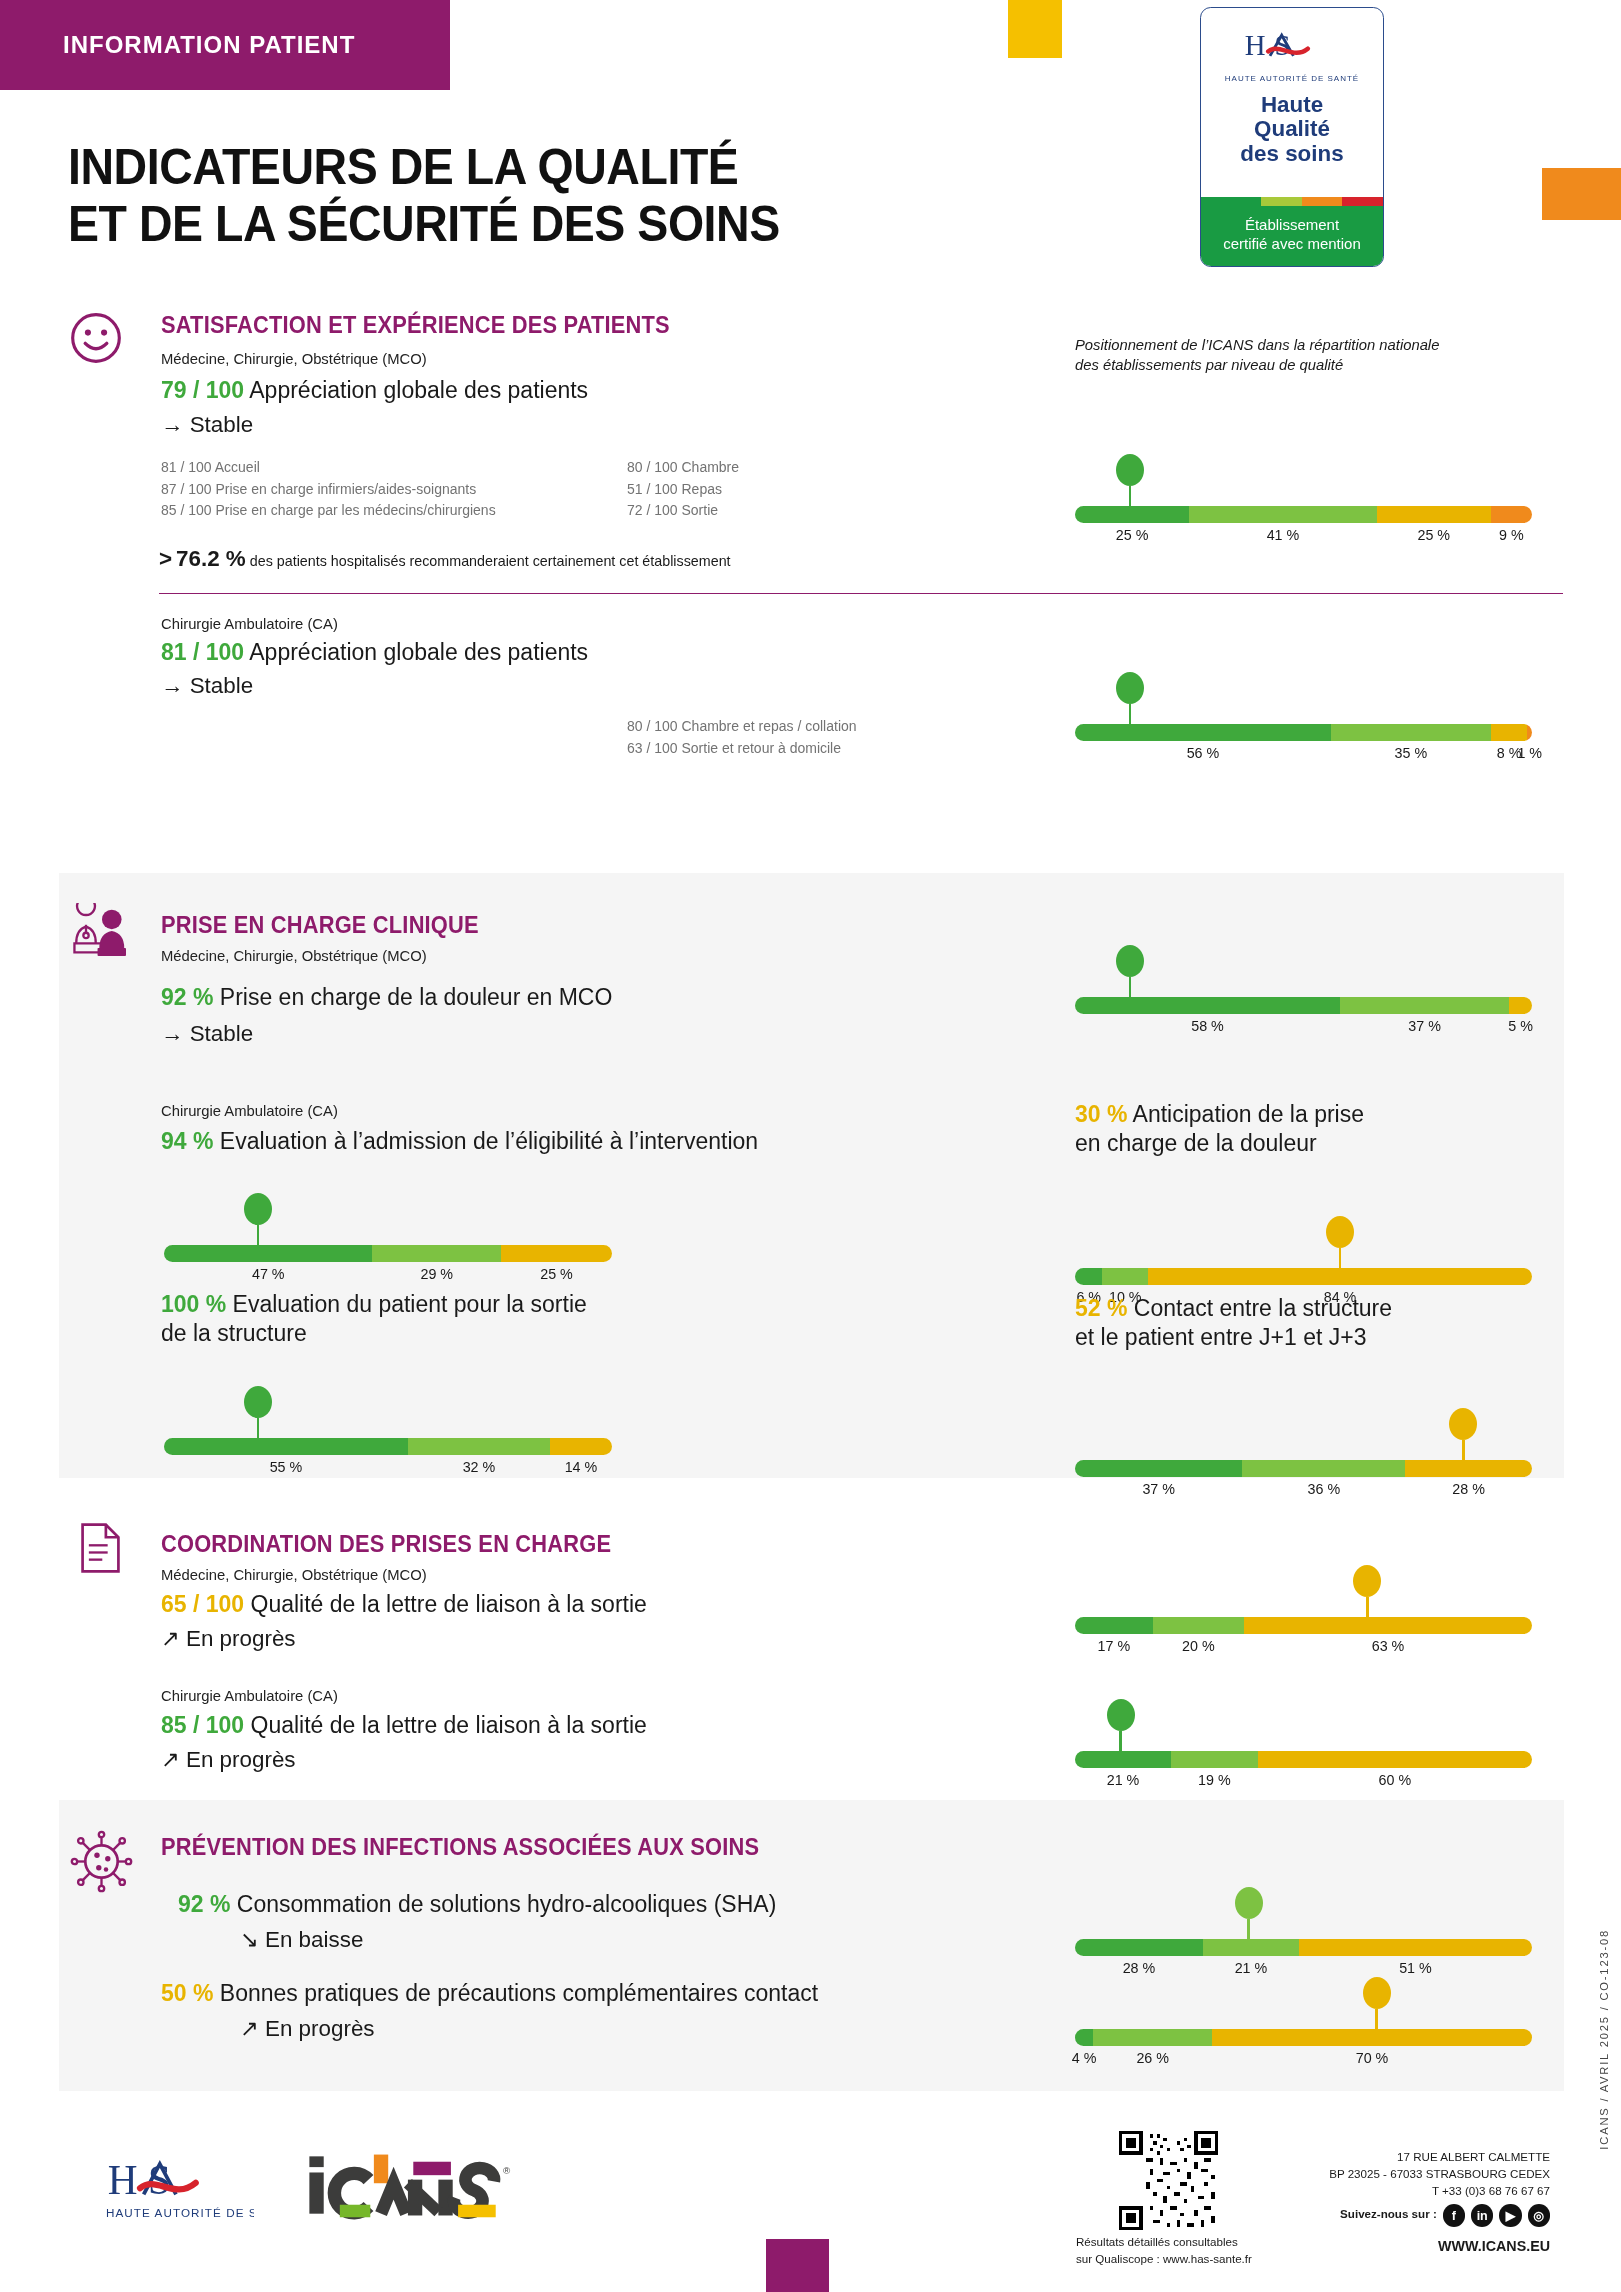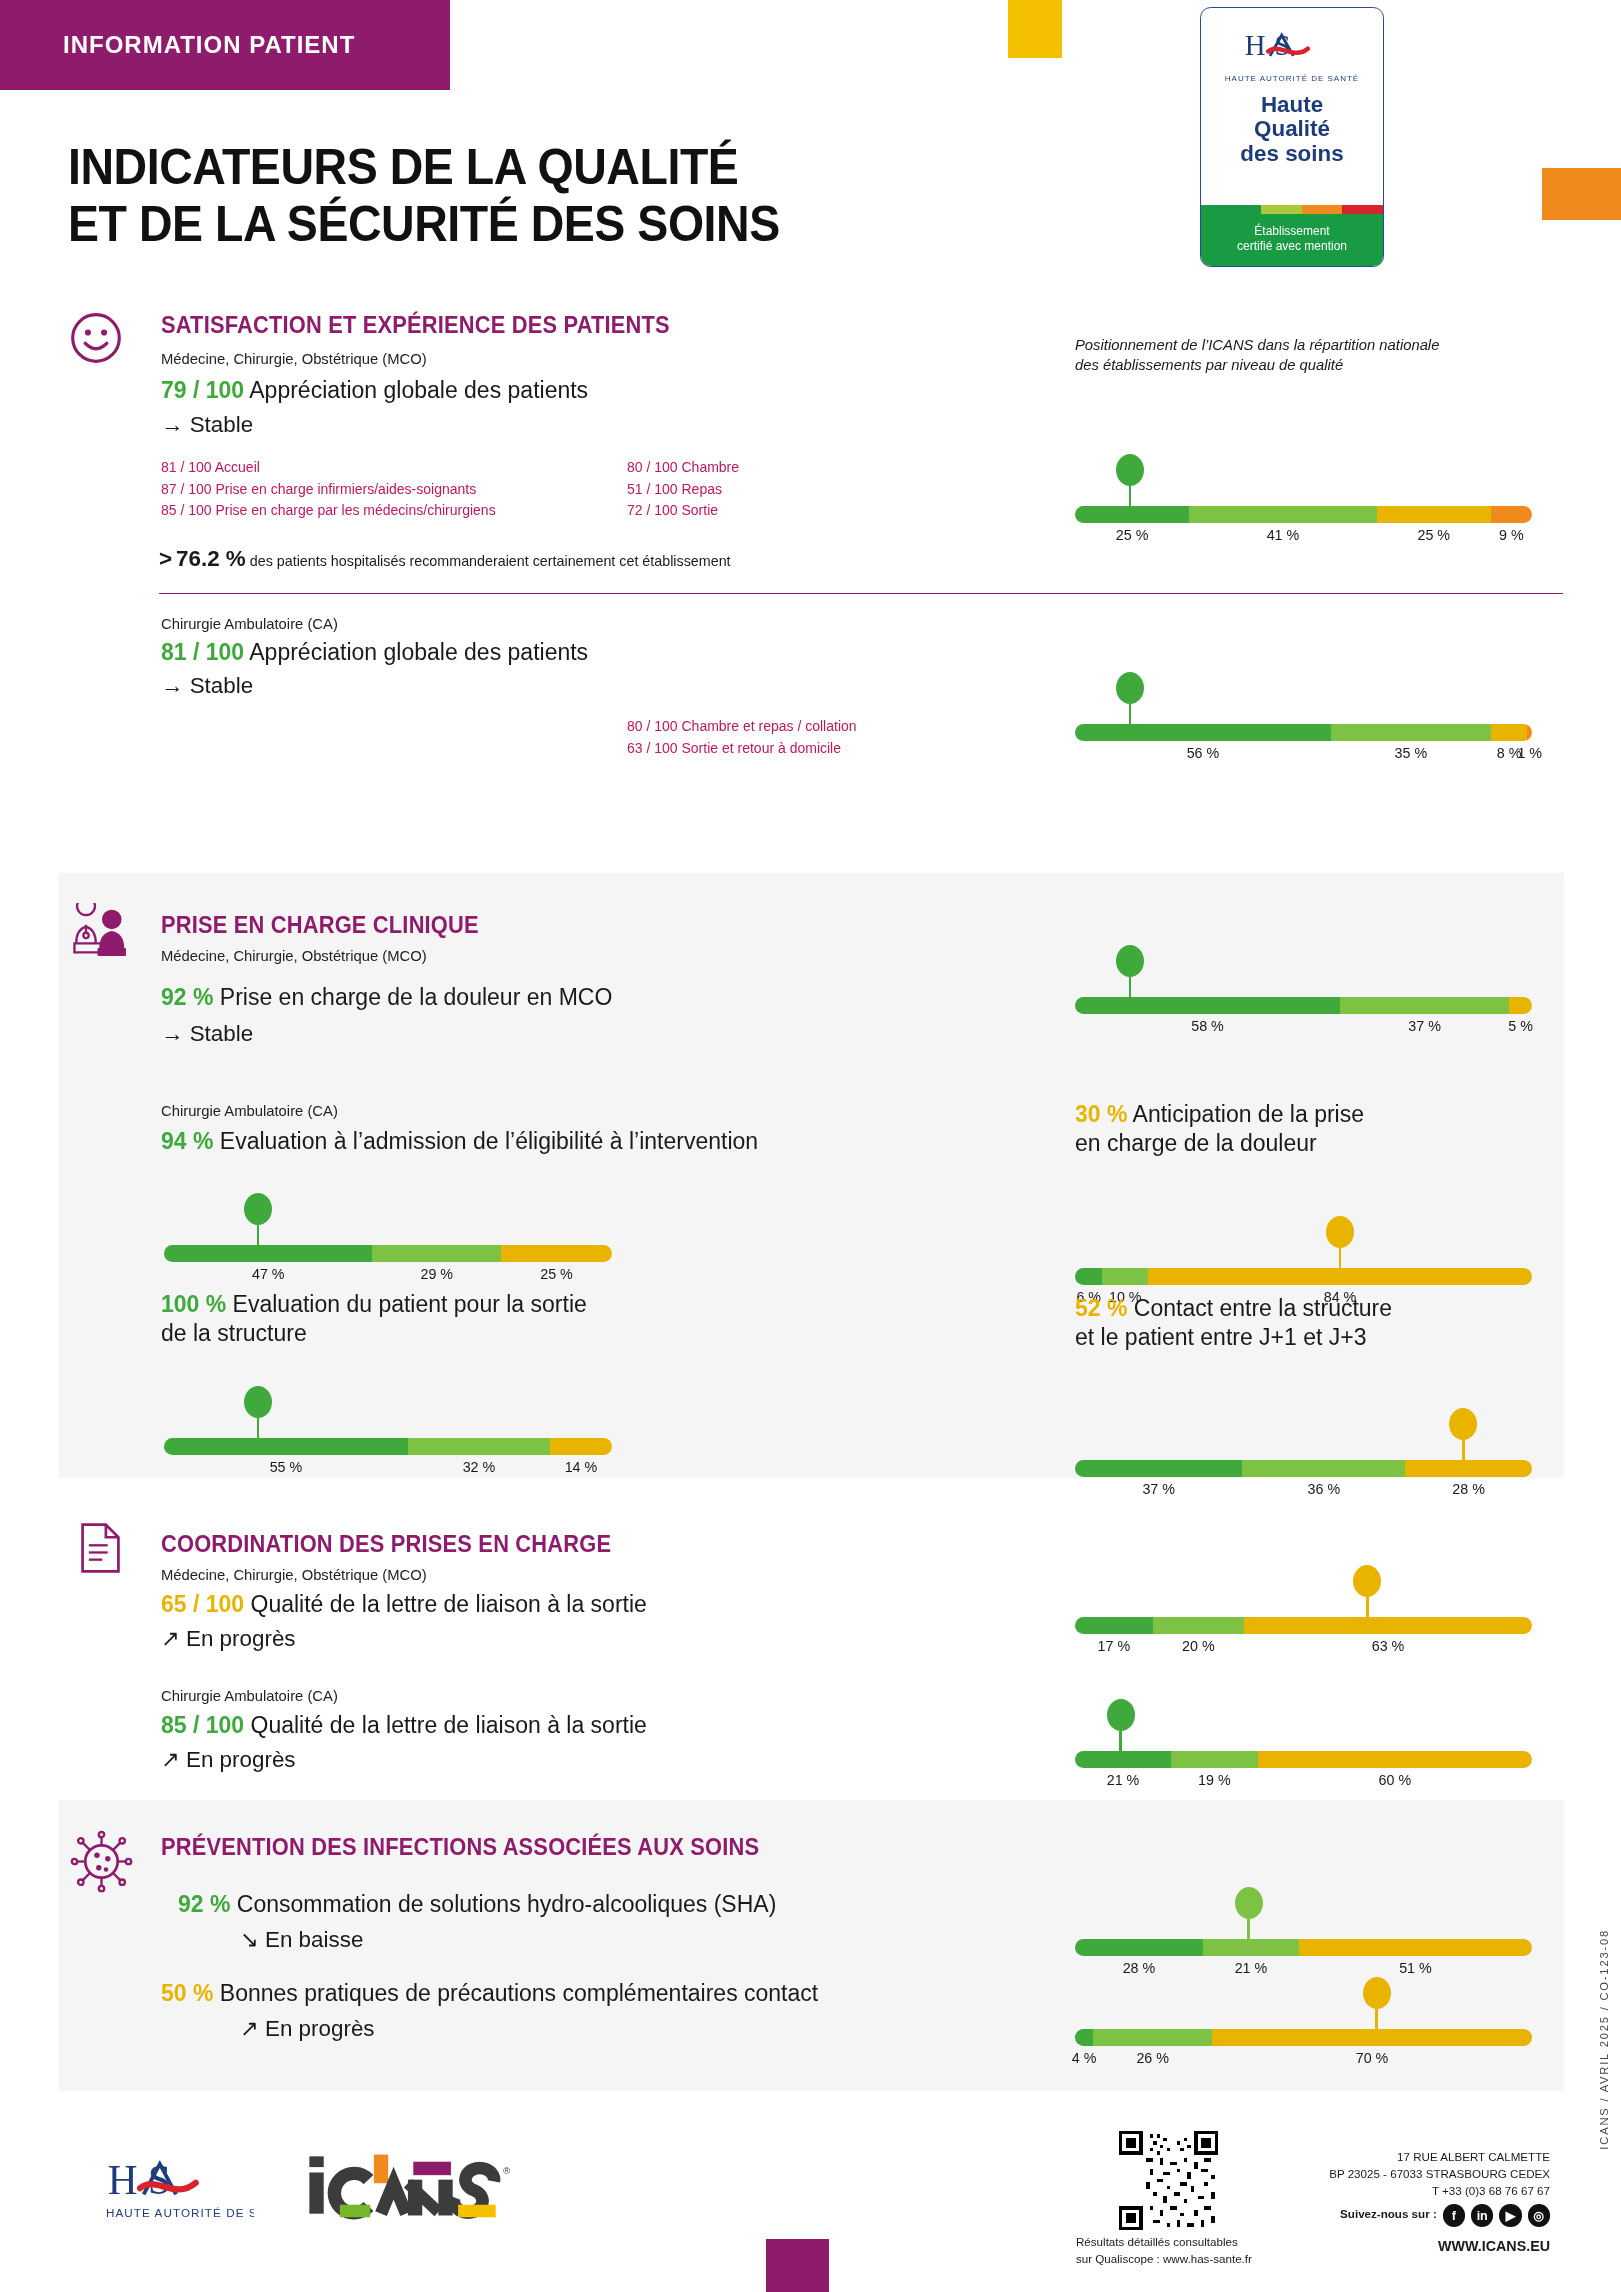--- a/index.html
+++ b/index.html
@@ -60,36 +60,36 @@
     font-size: 8px; color: #1F3C7A; letter-spacing: 1px;
     margin-top: 2.7px;
   }
   .cert-big {
     margin-top: 10.7px; font-size: 22.4px; font-weight: bold;
     color: #1F3C7A; line-height: 1.08;
   }
   .cert-stripe { display: flex; height: 9px; }
   .cert-bottom {
     background: #199B43; color: #fff; text-align: center;
-    padding: 9.9px 5.4px 12.5px; font-size: 12px; line-height: 1.25;
+    padding: 9.9px 5.4px 12.5px; font-size: 15px; line-height: 1.25;
   }
 
   
   .band-grey { position: absolute; background: #F5F5F5; left: 59px; }
   .sec-title {
     color: #8E1B6B; font-weight: bold; font-size: 23px;
     letter-spacing: 0.2px; font-stretch: condensed;
     transform: scaleX(0.95); transform-origin: left center;
   }
   .subhead { font-size: 14.8px; color: #222; }
   .headline { font-size: 23px; color: #1a1a1a; line-height: 1.25; }
   .headline .score-green { color: #3FA93C; font-weight: bold; }
   .headline .score-yellow { color: #E8B400; font-weight: bold; }
   .trend { font-size: 22.4px; color: #1a1a1a; }
-  .detail { font-size: 14px; color: #be185d; line-height: 1.55; }
+  .detail { font-size: 14px; color: #737373; line-height: 1.55; }
   .reco { font-size: 14.3px; }
   .reco b { font-size: 22.4px; }
 
   
   .gauge { position: absolute; }
   .gauge-bar {
     position: relative; height: 17px; border-radius: 9px;
     overflow: hidden; display: flex;
   }
   .seg { height: 100%; }

